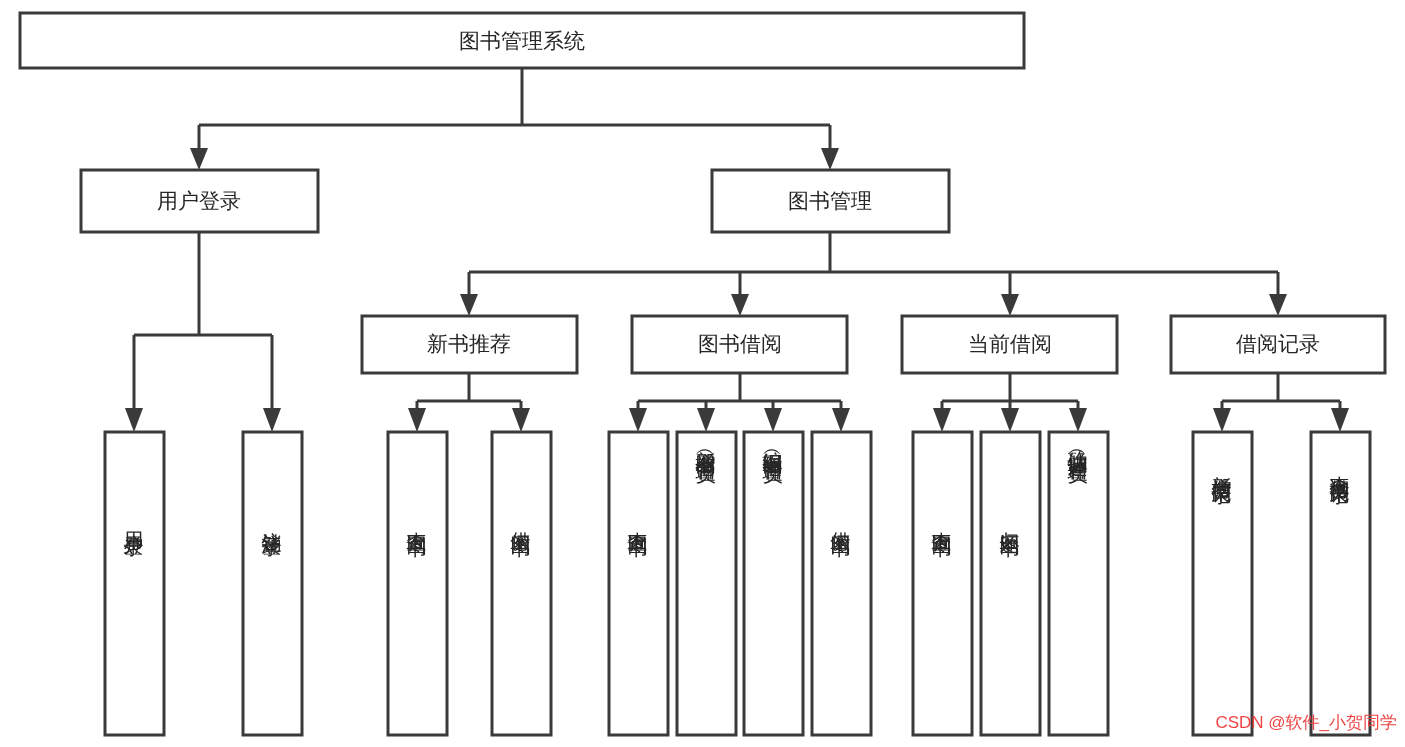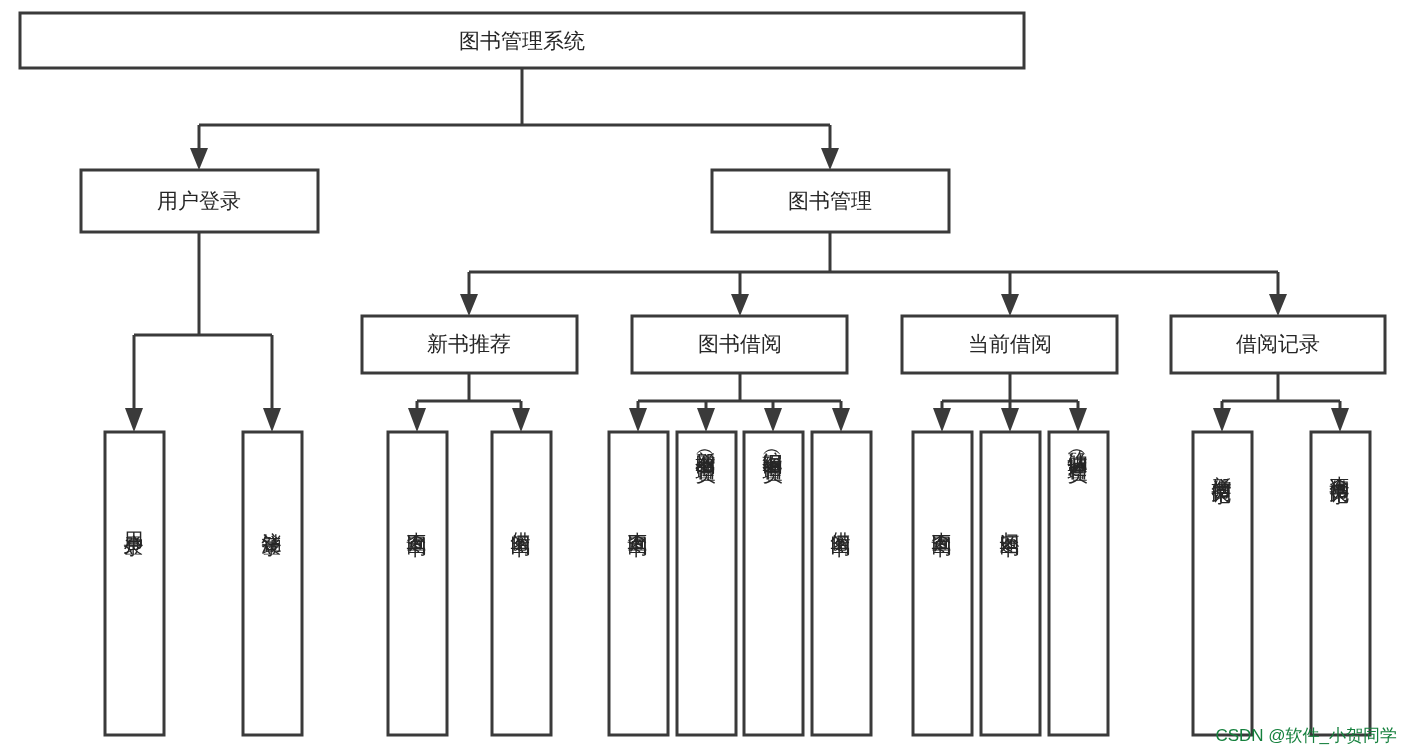--- a/index.html
+++ b/index.html
@@ -55,24 +55,24 @@
     font-size: 20px;
     fill: #262626;
     writing-mode: vertical-rl;
     text-orientation: upright;
     text-anchor: middle;
     letter-spacing: 2px;
   }
   .watermark-text {
     position: absolute;
     right: 8px;
-    bottom: 0;
+    bottom: 13px;
     font-family: "Liberation Sans", "DejaVu Sans", sans-serif;
     font-size: 17px;
-    color: #15803d;
+    color: #ef4444;
     white-space: nowrap;
     pointer-events: none;
     user-select: none;
   }
 </style>
 </head>
 <body>
 
 <div id="diagram-root">
 

